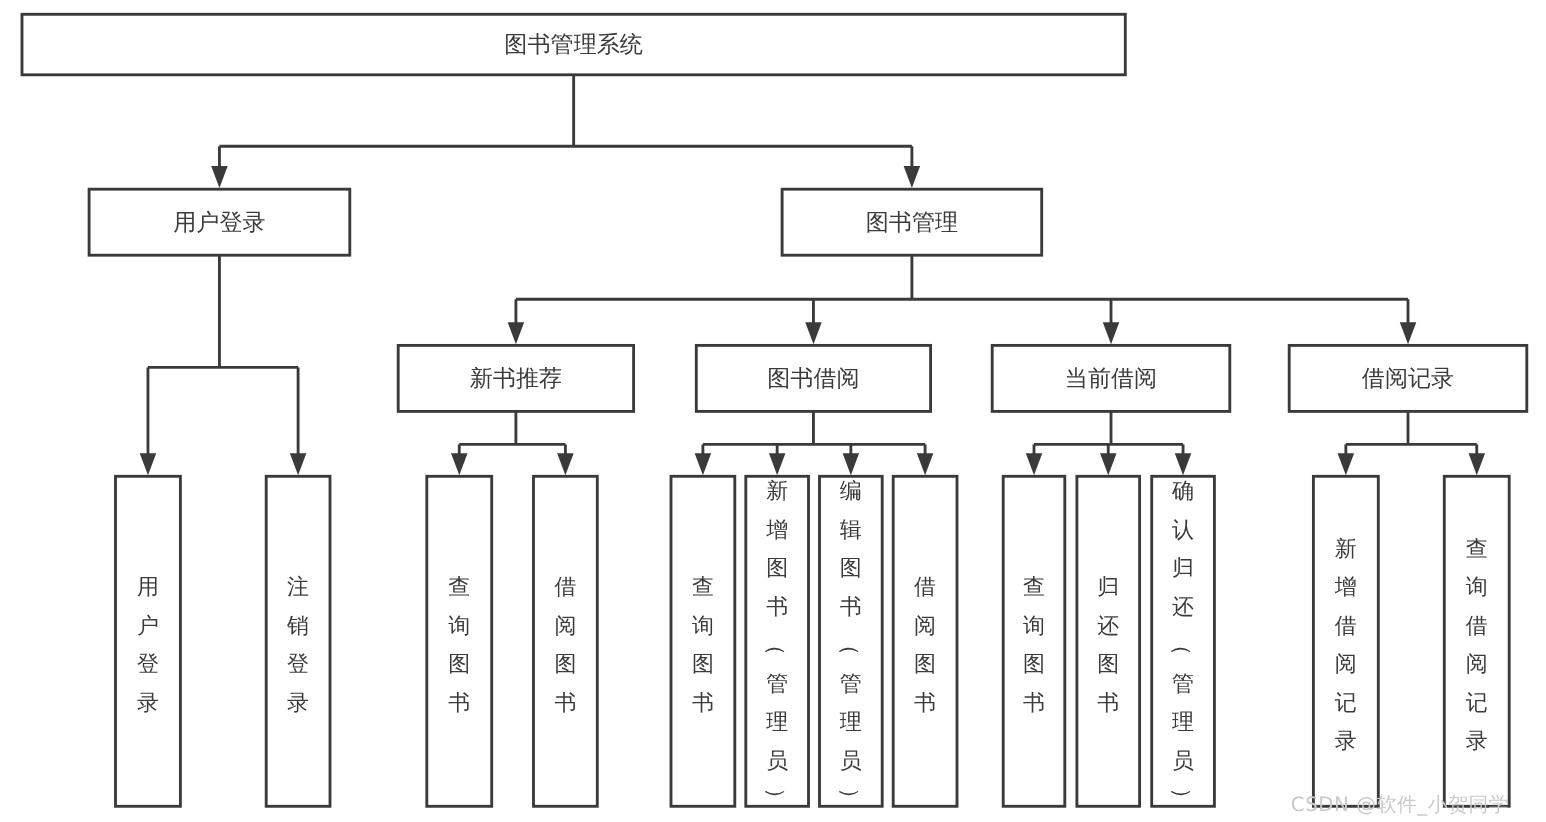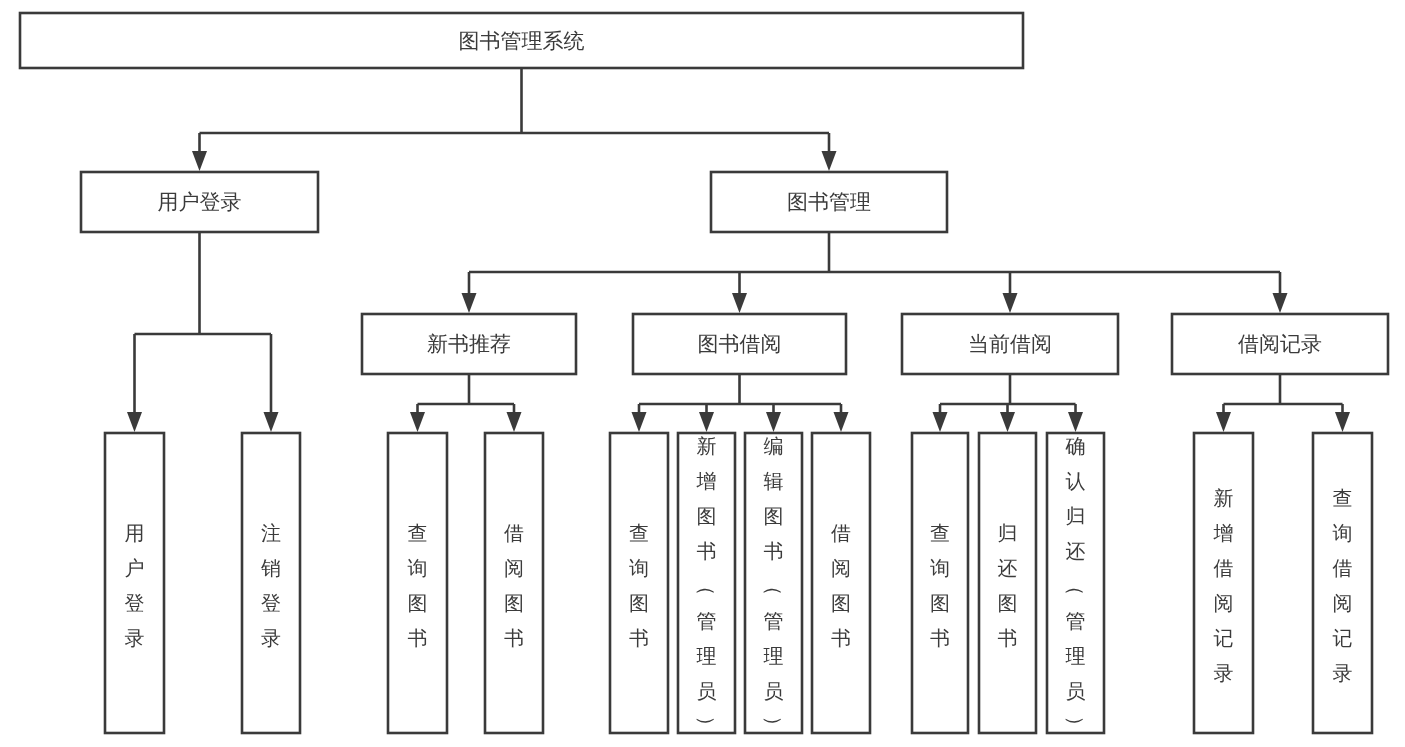--- a/index.html
+++ b/index.html
@@ -298,13 +298,14 @@
             <text x="1342.5" y="505.3" class="node-label-vertical">查</text>
             <text x="1342.5" y="540.3" class="node-label-vertical">询</text>
             <text x="1342.5" y="575.3" class="node-label-vertical">借</text>
             <text x="1342.5" y="610.3" class="node-label-vertical">阅</text>
             <text x="1342.5" y="645.3" class="node-label-vertical">记</text>
             <text x="1342.5" y="680.3" class="node-label-vertical">录</text>
           </g>
         </g>
       </g>
   </svg>
+  <div class="watermark-text">CSDN @软件_小贺同学</div>
 </div>
 
 </body></html>

